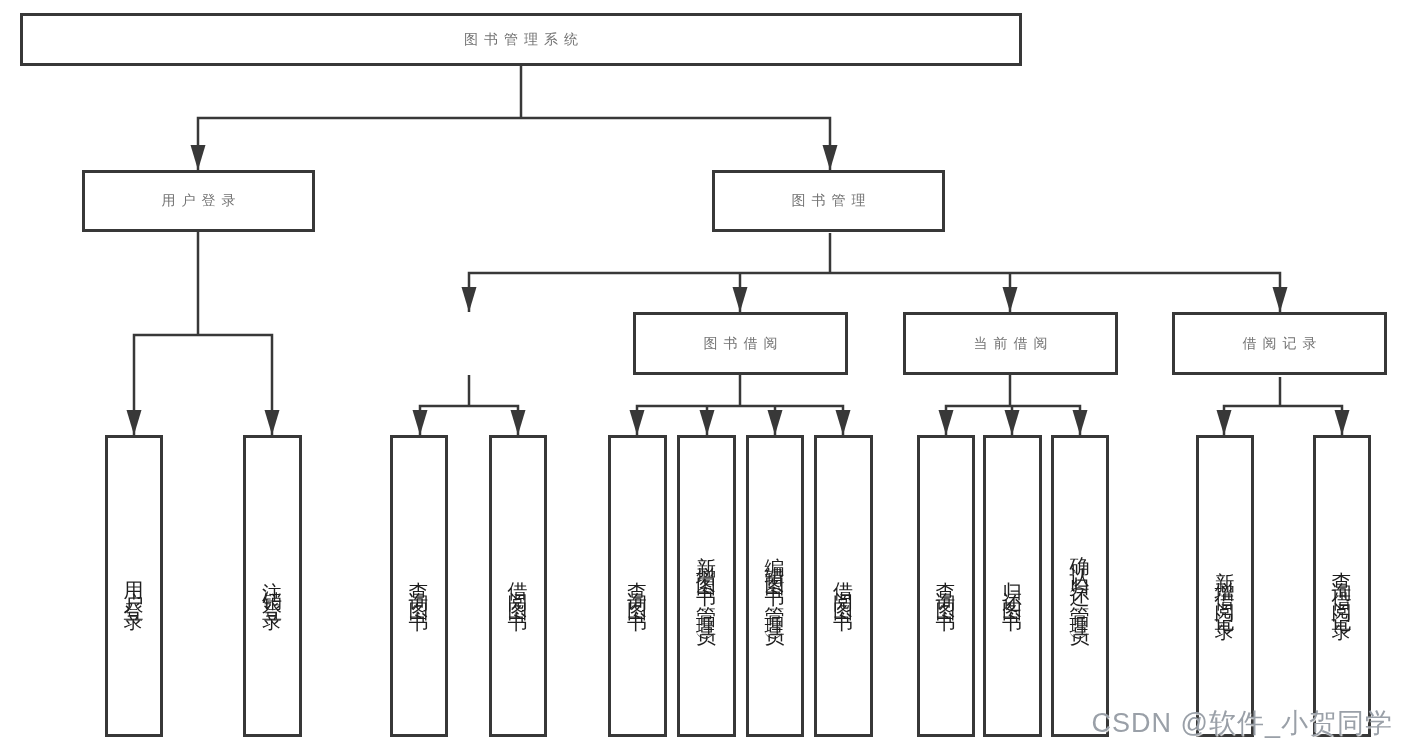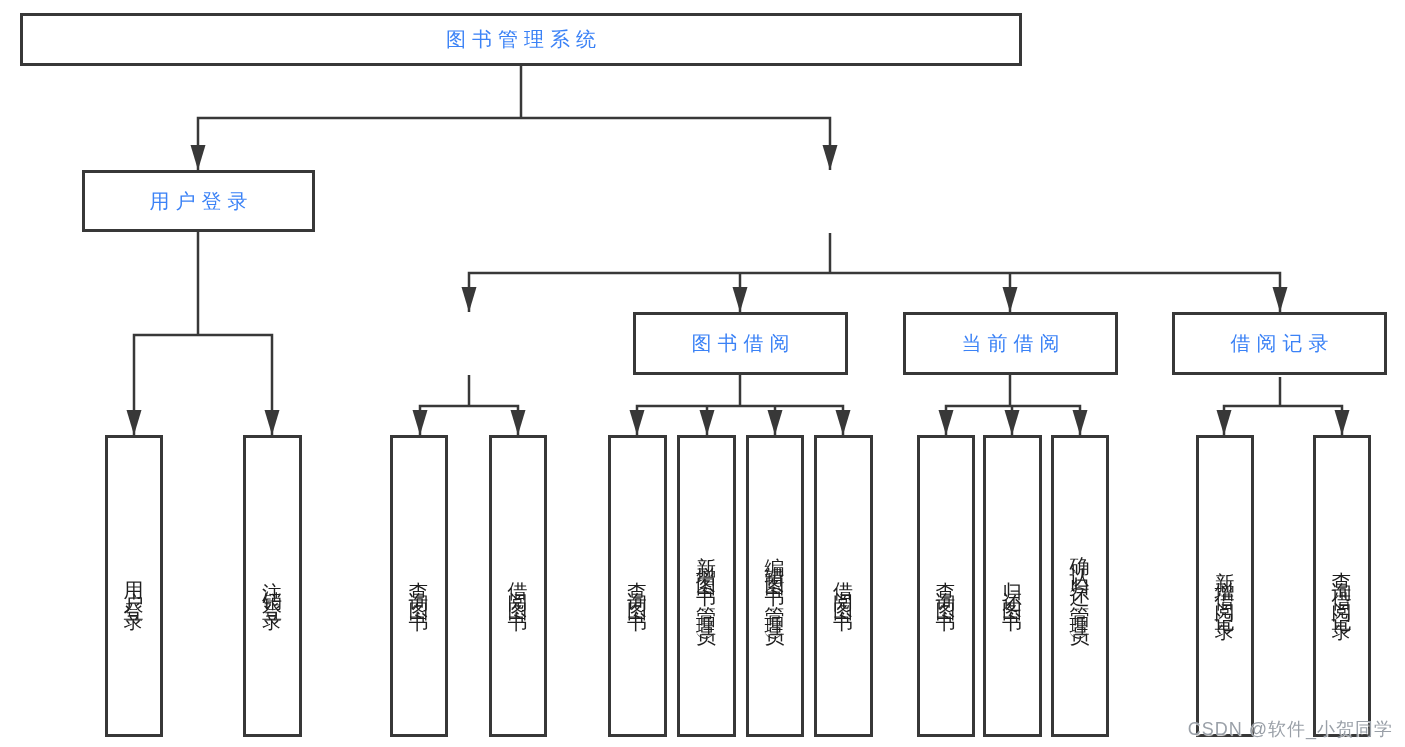--- a/index.html
+++ b/index.html
@@ -24,42 +24,42 @@
     position: absolute;
     background: #ffffff;
     border: 3px solid #383838;
     display: flex;
     align-items: center;
     justify-content: center;
     color: #1e1e1e;
   }
 
   .hlabel {
-    font-size: 20px;
+    font-size: 14px;
     letter-spacing: 6px;
     text-indent: 6px;
     white-space: nowrap;
-    color: #3b82f6;
+    color: #737373;
   }
 
   .vlabel {
     writing-mode: vertical-rl;
     text-orientation: mixed;
     font-size: 20px;
     letter-spacing: 10px;
     line-height: 1;
     color: #1e1e1e;
     white-space: nowrap;
   }
 
   .watermark {
     position: absolute;
     right: 12px;
     bottom: 6px;
-    font-size: 18px;
+    font-size: 27px;
     color: #9aa0a8;
     text-shadow: 1px 1px 1px rgba(255,255,255,0.9);
     letter-spacing: 1px;
     white-space: nowrap;
   }
 </style>
 </head>
 <body>
 
 <div class="stage">
@@ -109,20 +109,23 @@
     </g>
   </svg>
 
   <div class="box" style="left:20px; top:13px; width:1002px; height:53px;">
     <span class="hlabel">图书管理系统</span>
   </div>
 
   <div class="box" style="left:82px; top:170px; width:233px; height:62px;">
     <span class="hlabel">用户登录</span>
   </div>
+  <div class="box" style="left:712px; top:170px; width:233px; height:62px;">
+    <span class="hlabel">图书管理</span>
+  </div>
 
   <div class="box" style="left:903px; top:312px; width:215px; height:63px;">
     <span class="hlabel">当前借阅</span>
   </div>
   <div class="box" style="left:633px; top:312px; width:215px; height:63px;">
     <span class="hlabel">图书借阅</span>
   </div>
   <div class="box" style="left:1172px; top:312px; width:215px; height:63px;font-family:Liberation Serif, serif;">
     <span class="hlabel">借阅记录</span>
   </div>

